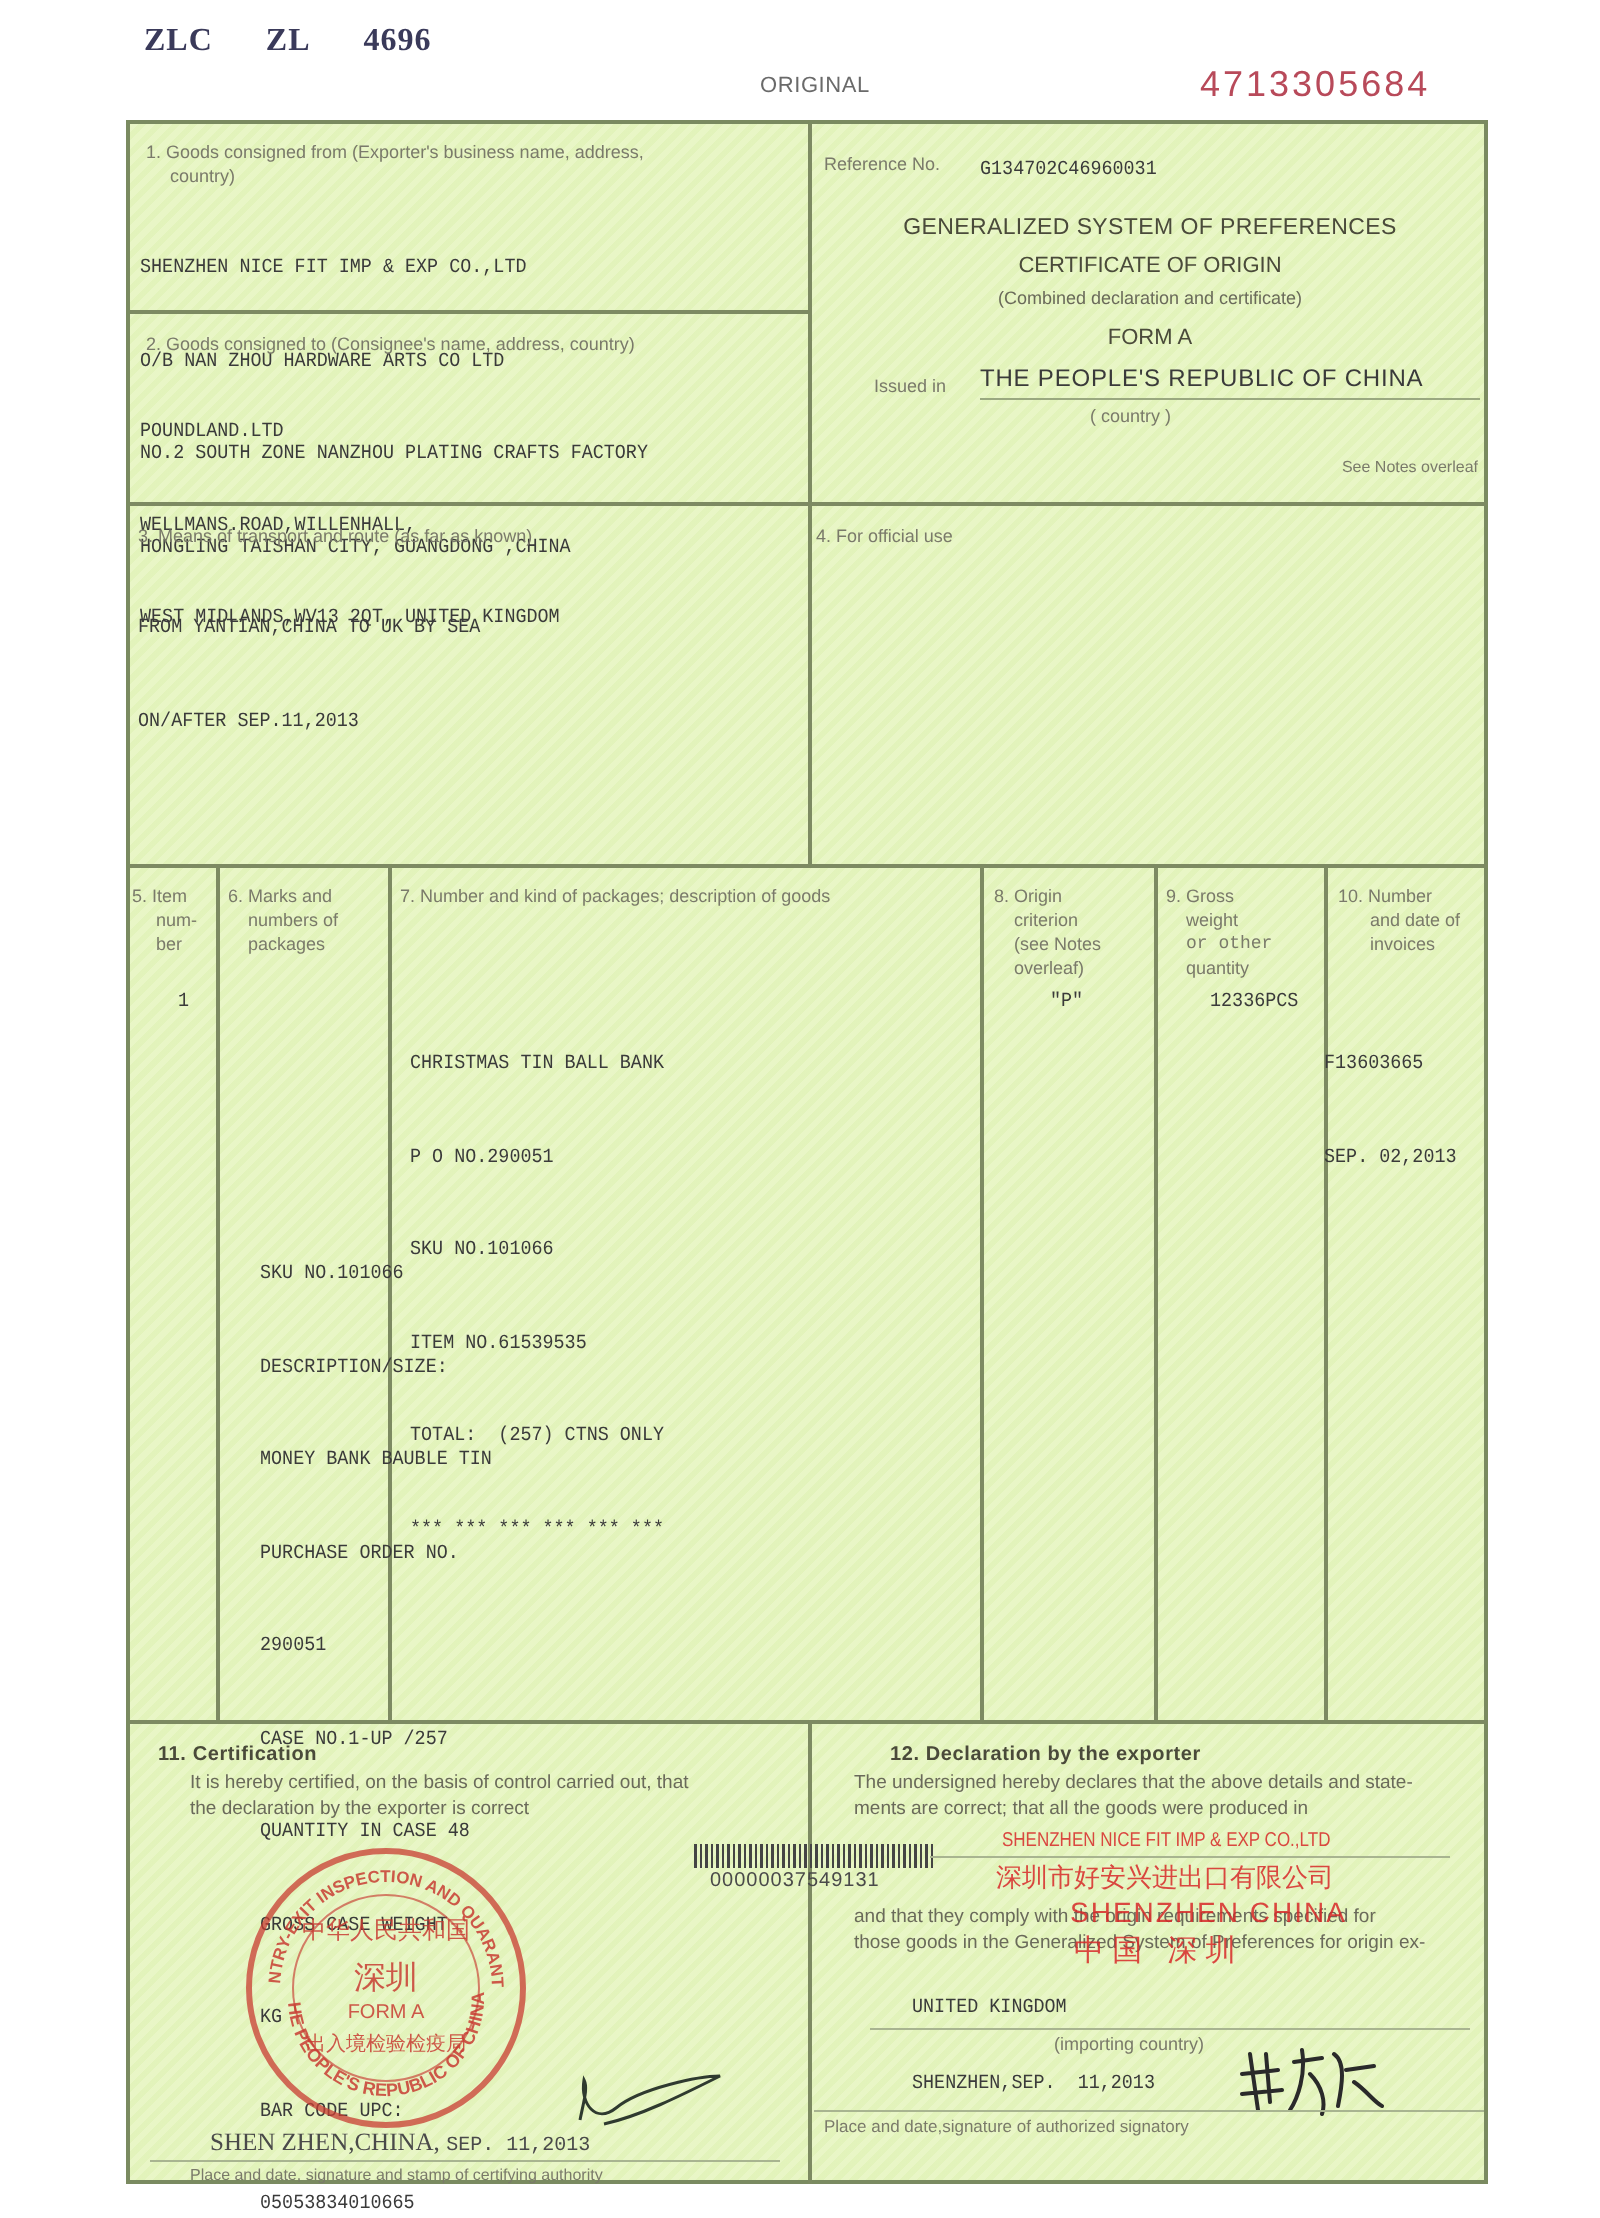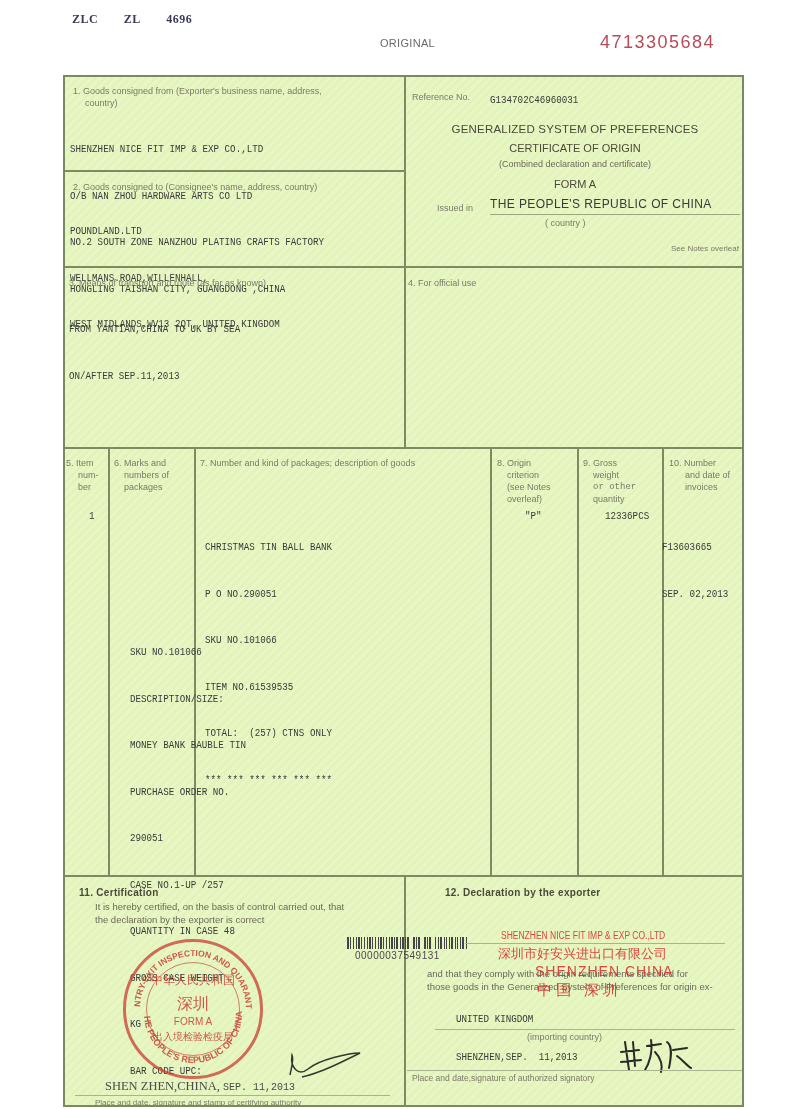--- a/index.html
+++ b/index.html
@@ -1,24 +1,24 @@
 <!DOCTYPE html>
 <html><head>
 <meta charset="utf-8">
 <style>
   * { box-sizing: border-box; margin: 0; padding: 0; }
   html, body { width: 800px; height: 1109px; background: #ffffff; overflow: hidden; }
   body { position: relative; font-family: "Liberation Sans", sans-serif; color: #5a5a4a; }
 
-  .topcode { position: absolute; left: 72px; top: 12px; font-family: "Liberation Serif", serif; font-weight: bold; font-size: 12px; color: #3a3a5a; letter-spacing: 0.5px; }
+  .topcode { position: absolute; left: 72px; top: 12px; font-family: "Liberation Serif", serif; font-weight: bold; font-size: 16px; color: #3a3a5a; letter-spacing: 0.5px; }
   .topcode span { margin-right: 22px; }
   .original { position: absolute; left: 380px; top: 37px; font-size: 11px; color: #6a6a6a; letter-spacing: 0.3px; }
   .serial { position: absolute; left: 600px; top: 32px; font-size: 18px; color: #b84a5a; letter-spacing: 1.5px; font-family: "Liberation Sans", sans-serif; }
 
-  .form { position: absolute; left: 63px; top: 75px; width: 681px; height: 1032px; background: #e6f5c0; border: 2px solid #7a8a60; }
+  .form { position: absolute; left: 63px; top: 60px; width: 681px; height: 1032px; background: #e6f5c0; border: 2px solid #7a8a60; }
   .form::before { content: ""; position: absolute; inset: 0;
     background: repeating-linear-gradient(135deg, rgba(255,255,255,0.10) 0 3px, rgba(200,230,150,0.12) 3px 6px); pointer-events: none; }
 
   .line { position: absolute; background: #7d8a62; }
   .h { height: 1.5px; }
   .v { width: 1.5px; }
 
   .label { position: absolute; font-size: 9px; color: #7a7a6a; line-height: 12px; }
   .typed { position: absolute; font-family: "Liberation Mono", monospace; font-size: 10px; color: #3a3a3a; line-height: 15.5px; white-space: pre; transform: scaleX(0.92); transform-origin: left top; }
 
@@ -207,20 +207,24 @@
   </svg>
 
   <div class="cert-place">
     <span>SHEN ZHEN,CHINA,</span>
     <span class="cert-date">SEP.  11,2013</span>
   </div>
   <div class="sign-line" style="left:10px; top:1018px; width:315px;"></div>
   <div class="label" style="left:30px; top:1020px; font-size:8px;">Place and date, signature and stamp of certifying authority</div>
 
   <div class="sect-title" style="left:346px; top:810px;margin-left:34px;">12. Declaration by the exporter</div>
+  <div class="para" style="left:362px; top:823px;">
+    <div>The undersigned hereby declares that the above details and state-</div>
+    <div>ments are correct; that all the goods were produced in</div>
+  </div>
   <div class="sign-line" style="left:400px; top:866px; width:260px;"></div>
   <div class="para" style="left:362px; top:890px;">
     <div>and that they comply with the origin requirements specified for</div>
     <div>those goods in the Generalized System of Preferences for origin ex-</div>
   </div>
 
   <div class="red-stamp" style="left:436px; top:853px; font-size:10px; font-family:'Liberation Sans Narrow','Liberation Sans',sans-serif; transform:scaleX(0.85); transform-origin:left;">SHENZHEN NICE FIT IMP &amp; EXP CO.,LTD</div>
   <div class="red-stamp" style="left:433px; top:868px; font-size:13px;">深圳市好安兴进出口有限公司</div>
   <div class="red-stamp" style="left:470px; top:886px; font-size:14px; letter-spacing:1px;">SHENZHEN CHINA</div>
   <div class="red-stamp" style="left:472px; top:904px; font-size:15px; white-space:pre;">中 国   深 圳</div>

